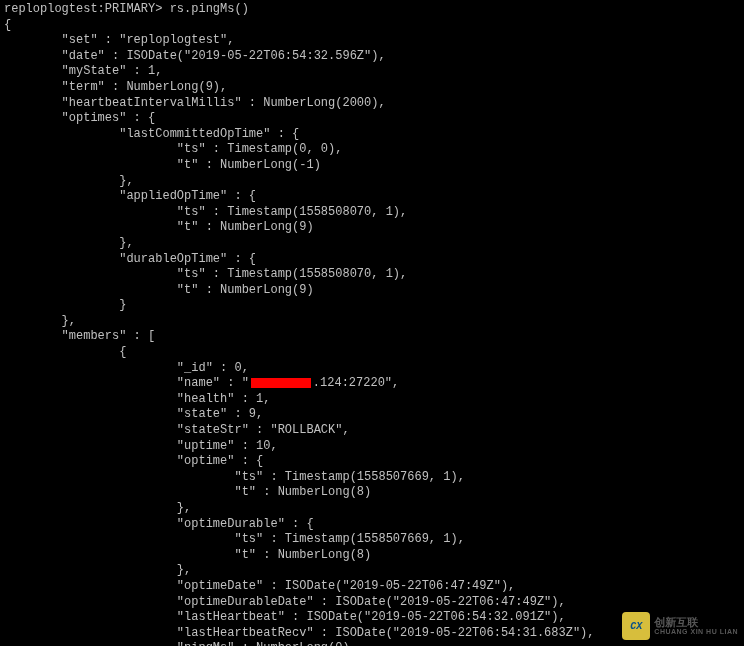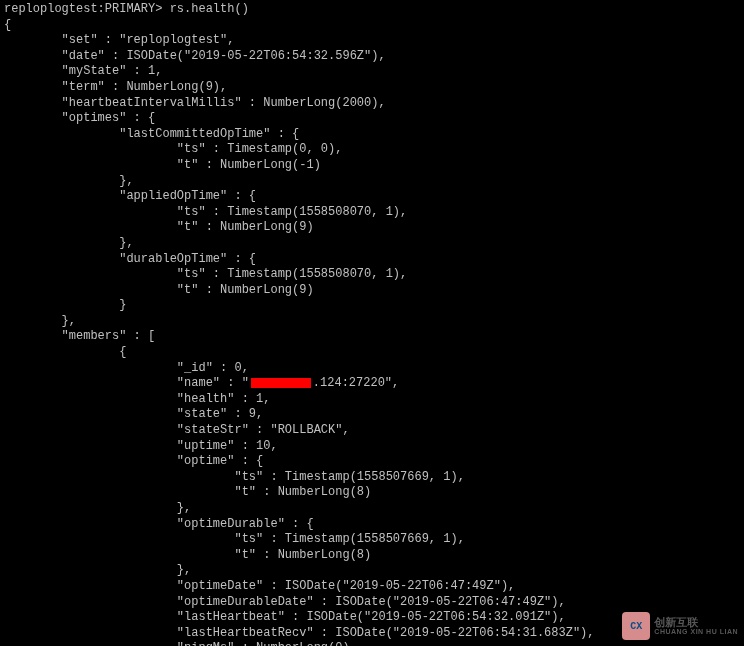--- a/index.html
+++ b/index.html
@@ -35,42 +35,43 @@
       bottom: 6px;
       right: 6px;
       display: flex;
       align-items: center;
       gap: 4px;
       opacity: 0.85;
     }
     .wm-icon {
       width: 28px;
       height: 28px;
-      background: #fca5a5;
+      background: #fde047;
       border-radius: 4px;
       display: flex;
       align-items: center;
       justify-content: center;
       color: #0a5fa0;
       font-weight: bold;
       font-size: 10px;
+      font-style: italic;
     }
     .wm-text {
       color: #666;
       font-size: 11px;
       font-family: "Microsoft YaHei", sans-serif;
       line-height: 1.1;
       font-weight: bold;
     }
   </style>
 </head>
 <body>
 
 <div>
-<div class="line"><span>reploplogtest:PRIMARY&gt; </span><span>rs.health()</span></div>
+<div class="line"><span>reploplogtest:PRIMARY&gt; </span><span>rs.pingMs()</span></div>
 <div class="line">{</div>
 <div class="line"><span>        "set" : </span><span>"reploplogtest",</span></div>
 <div class="line"><span>        "date" : </span><span>ISODate("2019-05-22T06:54:32.596Z"),</span></div>
 <div class="line">        "myState" : 1,</div>
 <div class="line">        "term" : NumberLong(9),</div>
 <div class="line">        "heartbeatIntervalMillis" : NumberLong(2000),</div>
 <div class="line">        "optimes" : {</div>
 <div class="line">                "lastCommittedOpTime" : {</div>
 <div class="line">                        "ts" : Timestamp(0, 0),</div>
 <div class="line">                        "t" : NumberLong(-1)</div>

